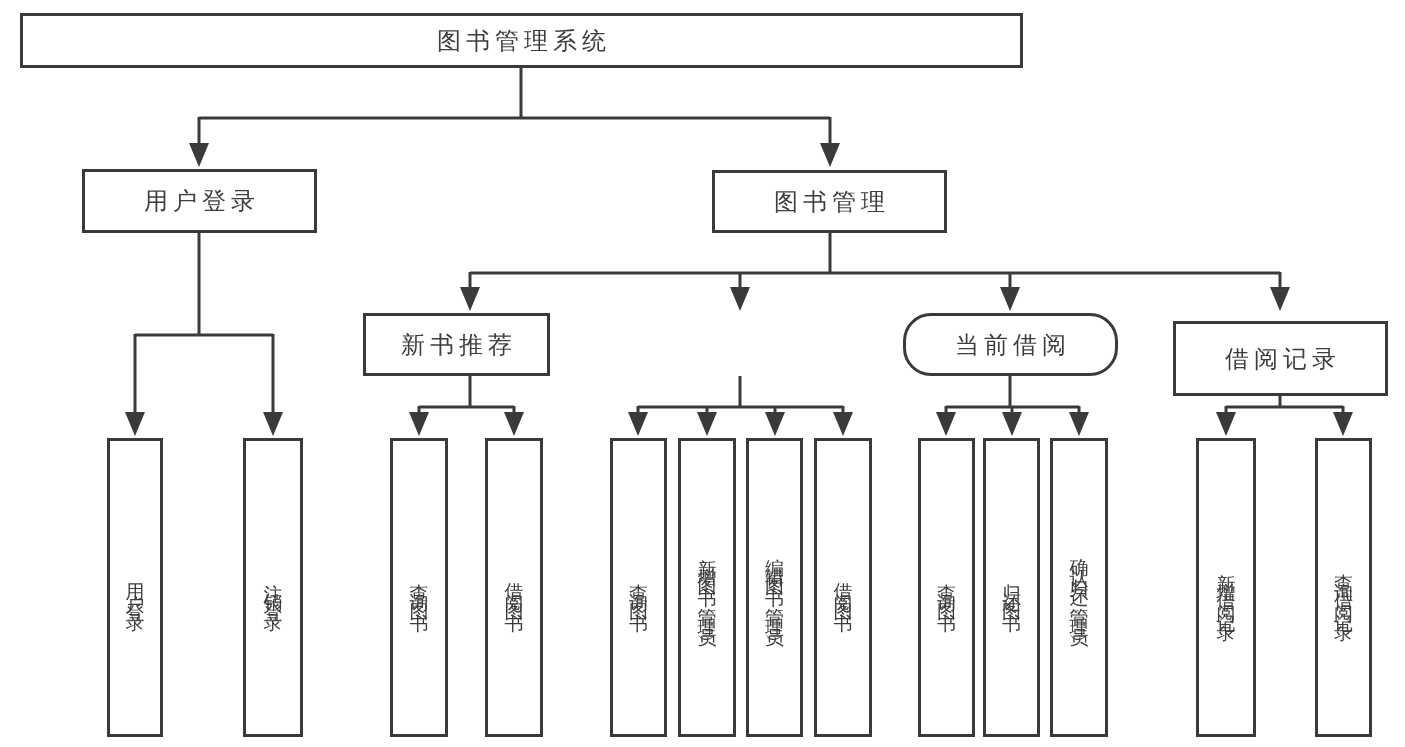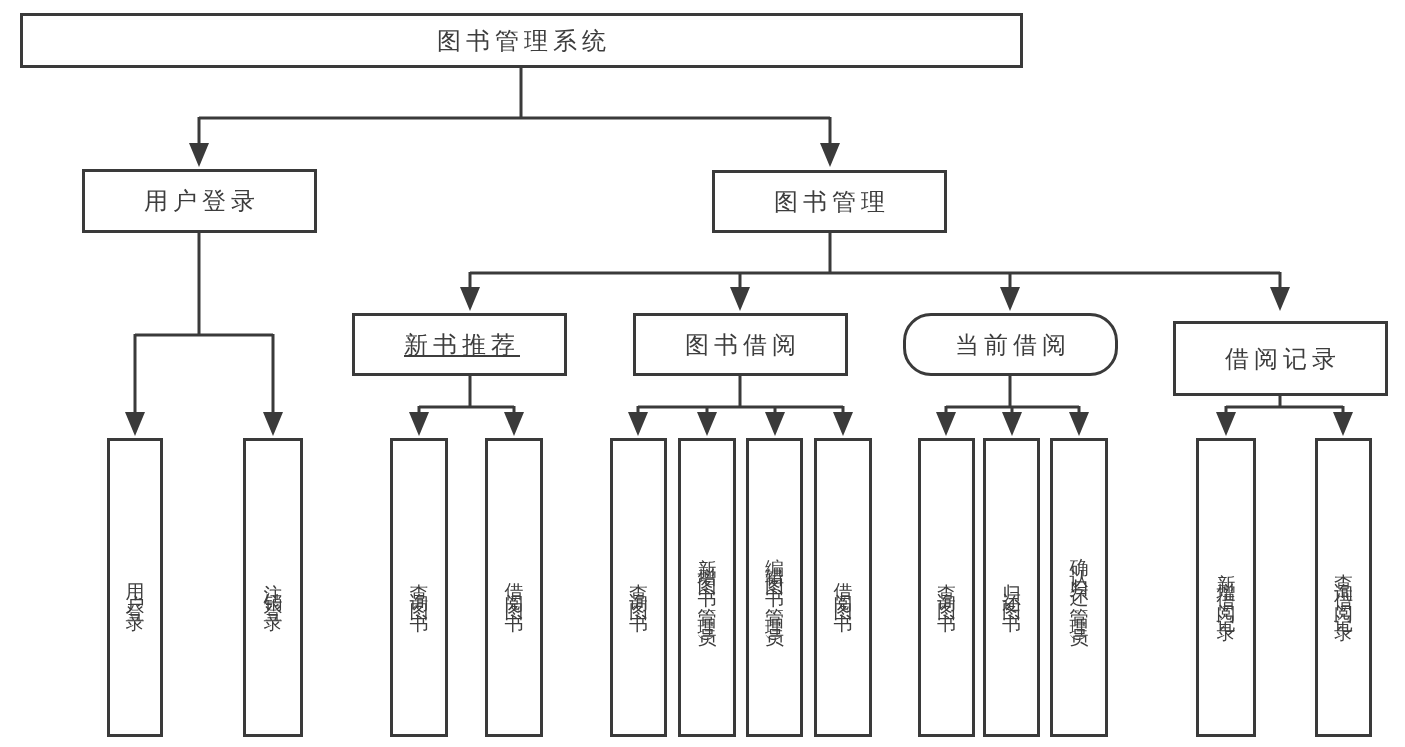--- a/index.html
+++ b/index.html
@@ -106,25 +106,22 @@
     <span class="label">图书管理系统</span>
   </div>
 
   <div class="node hnode" style="left:82px; top:169px; width:235px; height:64px;">
     <span class="label">用户登录</span>
   </div>
   <div class="node hnode" style="left:712px; top:170px; width:235px; height:63px;">
     <span class="label">图书管理</span>
   </div>
 
-  <div class="node hnode" style="left:352px; top:313px; width:215px; height:63px;text-decoration:underline;">
+  <div class="node hnode" style="left:363px; top:313px; width:187px; height:63px;">
     <span class="label">新书推荐</span>
-  </div>
-  <div class="node hnode" style="left:633px; top:313px; width:215px; height:63px;">
-    <span class="label">图书借阅</span>
   </div>
   <div class="node hnode" style="left:903px; top:313px; width:215px; height:63px;border-radius:28px;">
     <span class="label">当前借阅</span>
   </div>
   <div class="node hnode" style="left:1173px; top:321px; width:215px; height:75px;">
     <span class="label">借阅记录</span>
   </div>
 
   <div class="node vnode" style="left:107px; top:438px; width:56px; height:299px;">
     <span class="label">用户登录</span>

